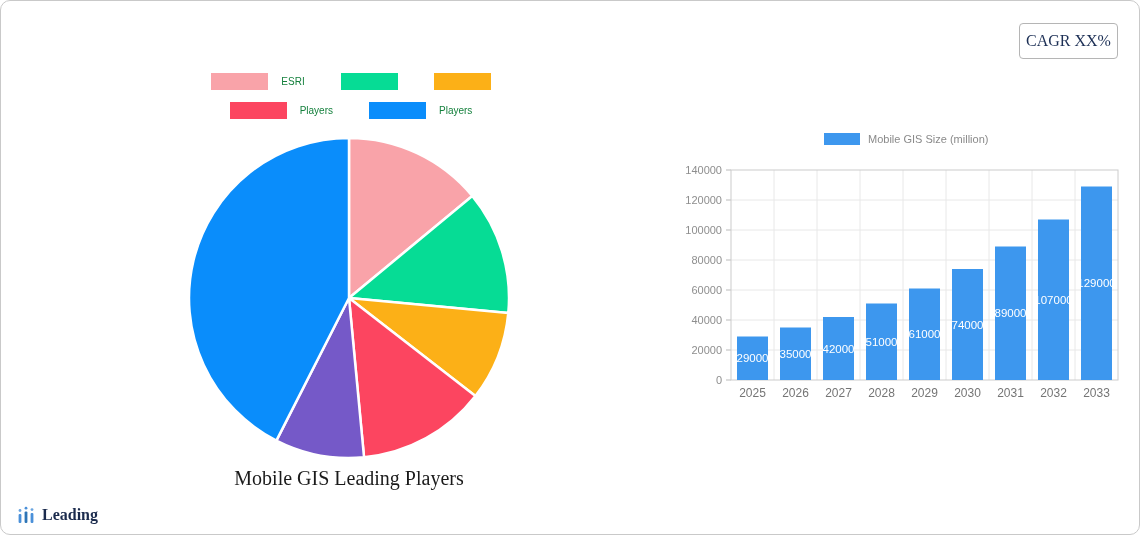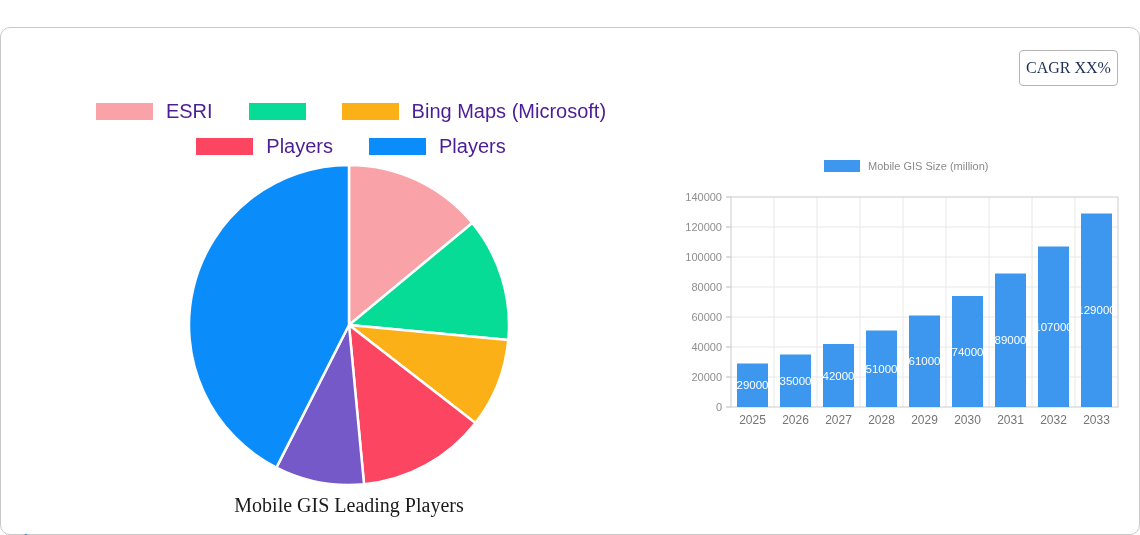--- a/index.html
+++ b/index.html
@@ -1,38 +1,38 @@
 <!DOCTYPE html>
 <html><head>
 <meta charset="utf-8">
 <style>
   html,body{margin:0;padding:0;}
   body{
     width:1140px;height:535px;position:relative;background:#ffffff;
     font-family:"Liberation Sans",sans-serif;overflow:hidden;
   }
-  .canvas{position:absolute;inset:0;border:1px solid #c9c9c9;border-radius:10px;background:#ffffff;margin-top:27px;}
+  .canvas{position:absolute;inset:0;border:1px solid #c9c9c9;border-radius:10px;background:#ffffff;}
 
   
   .cagr-badge{
     position:absolute;top:22px;right:21px;width:97px;height:34px;
     border:1px solid #b5b5b5;border-radius:4px;background:#ffffff;
     display:flex;align-items:center;justify-content:center;
     font-family:"Liberation Serif",serif;font-size:16px;color:#1c2f55;
   }
 
   
   .pie-legend{
     position:absolute;left:40px;top:72px;width:620px;
     display:flex;flex-direction:column;align-items:center;gap:12px;
   }
   .legend-row{display:flex;align-items:center;gap:36px;}
   .legend-item{display:flex;align-items:center;gap:13px;cursor:pointer;}
   .swatch{width:57px;height:17px;display:inline-block;}
-  .legend-label{font-size:20px;color:#4c1d95;white-space:nowrap;}
+  .legend-label{font-size:10px;color:#15803d;white-space:nowrap;}
 
   
   #pie-svg{position:absolute;left:182px;top:131px;}
   .pie-title{
     position:absolute;left:198px;top:466px;width:300px;text-align:center;
     font-family:"Liberation Serif",serif;font-size:20px;color:#1a1a1a;
   }
 
   
   #bar-svg{position:absolute;left:600px;top:140px;}
@@ -64,21 +64,20 @@
       <div class="legend-row">
         <div class="legend-item">
           <span class="swatch" style="background: rgb(249, 163, 169);"></span>
           <span class="legend-label">ESRI</span>
         </div>
         <div class="legend-item">
           <span class="swatch" style="background: rgb(6, 220, 149);"></span>
         </div>
         <div class="legend-item">
           <span class="swatch" style="background: rgb(252, 176, 23);"></span>
-          <span class="legend-label">Bing Maps (Microsoft)</span>
         </div>
       </div>
       <div class="legend-row">
         <div class="legend-item">
           <span class="swatch" style="background: rgb(252, 69, 96);"></span>
           <span class="legend-label">Players</span>
         </div>
         <div class="legend-item">
           <span class="swatch" style="background: rgb(10, 141, 251);"></span>
           <span class="legend-label">Players</span>

